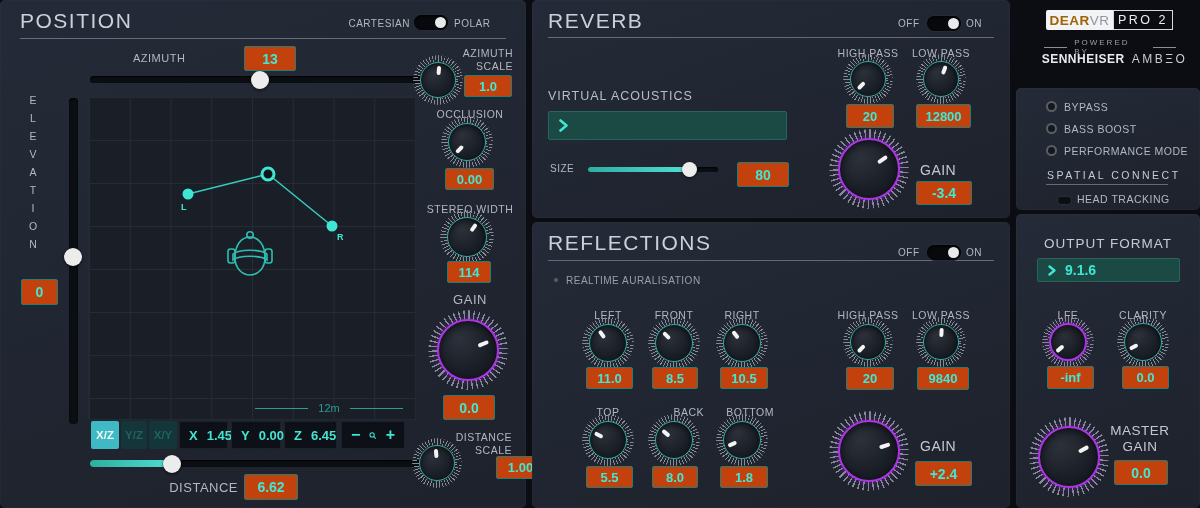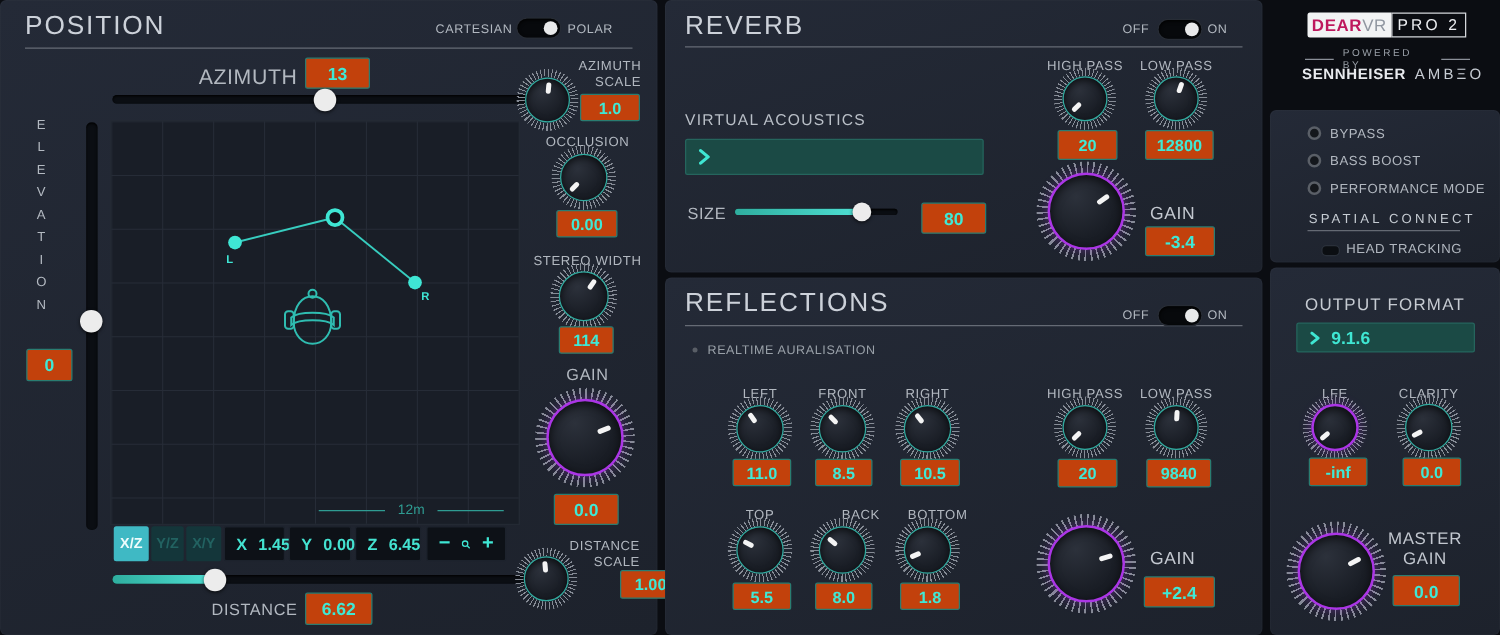--- a/index.html
+++ b/index.html
@@ -81,21 +81,21 @@
 <div class="stage">
 
   <div class="panel" style="left:0;top:0;width:526px;height:508px;"></div>
   <div class="hdr" style="left:20px;top:9px;">POSITION</div>
   <div class="rule" style="left:20px;top:38px;width:486px;"></div>
 
   <div class="lbl" style="left:340px;top:18px;width:70px;text-align:right;font-size:10px;">CARTESIAN</div>
   <div class="toggle" style="left:414px;top:15px;"></div>
   <div class="lbl" style="left:454px;top:18px;font-size:10px;">POLAR</div>
 
-  <div class="lbl" style="left:133px;top:52px;width:105px;text-align:right;font-size:17px;">AZIMUTH</div>
+  <div class="lbl" style="left:133px;top:52px;width:105px;text-align:left;font-size:11px;">AZIMUTH</div>
   <div class="vbox" style="left:244px;top:46px;width:50px;height:23px;">13</div>
   <div class="track" style="left:90px;top:76px;width:342px;height:7px;"></div>
   <div class="shandle" style="left:251px;top:71px;width:18px;height:18px;"></div>
 
   <div class="vtext" style="left:27px;top:94px;">ELEVATION</div>
   <div class="track" style="left:69px;top:98px;width:9px;height:326px;"></div>
   <div class="shandle" style="left:64px;top:248px;width:18px;height:18px;"></div>
   <div class="vbox" style="left:21px;top:279px;width:35px;height:24px;">0</div>
 
   <div class="pad"></div>
@@ -214,36 +214,36 @@
   </div>
   <div class="vbox sm" style="left:916px;top:104px;width:53px;height:22px;">12800</div>
 
   <div class="lbl" style="left:548px;top:89px;font-size:12.5px;letter-spacing:1px;color:#b9bfc7;">VIRTUAL ACOUSTICS</div>
   <div class="dropdown" style="left:548px;top:111px;width:239px;height:29px;font-size:15px;">
     <svg width="9" height="13" viewBox="0 0 9 13">
       <polyline points="1.5,1.5 7.5,6.5 1.5,11.5" fill="none" stroke="#3fe6d2" stroke-width="2.6" stroke-linecap="round" stroke-linejoin="round"></polyline>
     </svg>
   </div>
 
-  <div class="lbl" style="left:550px;top:163px;font-size:13px;">SIZE</div>
+  <div class="lbl" style="left:550px;top:163px;font-size:10px;">SIZE</div>
   <div class="track" style="left:588px;top:167px;width:130px;height:5px;"></div>
   <div class="fill" style="left:588px;top:167px;width:102px;height:5px;"></div>
   <div class="shandle" style="left:682px;top:162px;width:15px;height:15px;"></div>
   <div class="vbox" style="left:737px;top:162px;width:50px;height:23px;">80</div>
 
   <div class="knob k62 purple" style="left:838px;top:138px;--a:55deg;">
     <span class="ticks"></span>
       <span class="body"></span>
       <span class="ptr"></span>
   </div>
   <div class="lbl" style="left:920px;top:162px;font-size:14px;color:#c3c8d0;">GAIN</div>
   <div class="vbox" style="left:916px;top:181px;width:54px;height:22px;">-3.4</div>
 
   <div class="logo-white" style="left:1046px;top:10px;width:67px;height:20px;">
-    <span style="color:#be185d;">DEAR</span>
+    <span style="color:#a16207;">DEAR</span>
       <span style="color:#9096a0;font-weight:400;">VR</span>
   </div>
   <div class="logo-pro" style="left:1113px;top:10px;width:60px;height:20px;">PRO 2</div>
   <div class="powrow" style="left:1044px;top:38px;width:132px;justify-content:center;">
     <span class="ln"></span>
     <span>POWERED BY</span>
     <span class="ln"></span>
   </div>
   <div class="sennrow" style="left:1038px;top:52px;width:146px;justify-content:center;">
     <svg width="14" height="14" viewBox="0 0 14 14">

